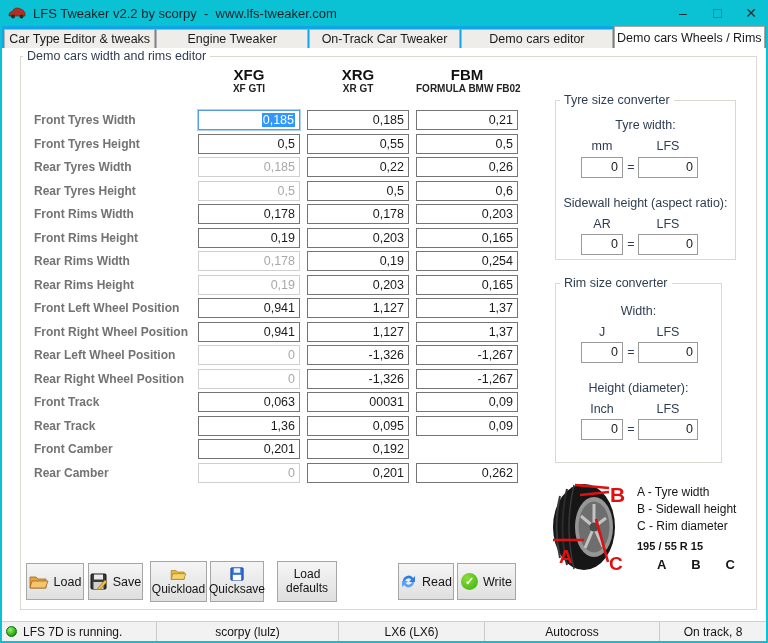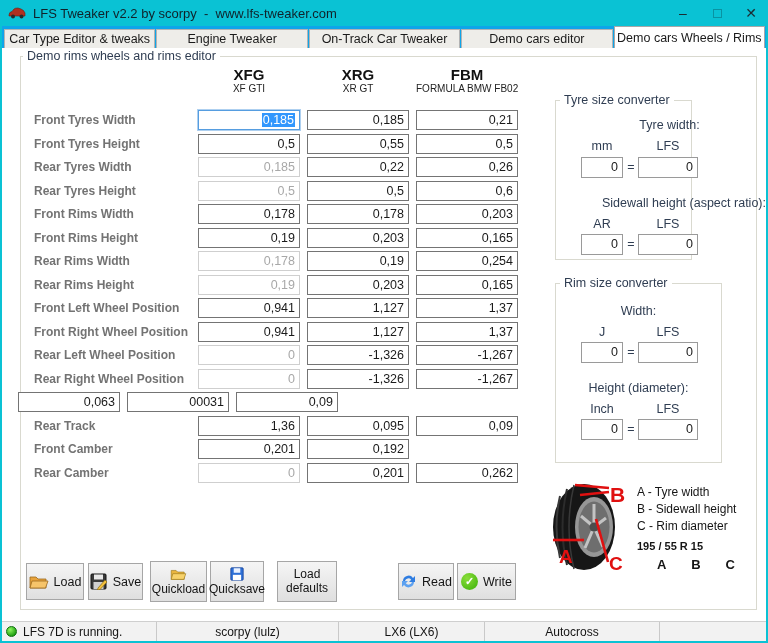--- a/index.html
+++ b/index.html
@@ -39,38 +39,38 @@
   .groupbox-title{ position:absolute; top:-8px; background:#fff; padding:0 4px; font-size:12.5px; color:#2f3d52; white-space:nowrap; }
 
   .main-box{ left:18px; top:8px; width:737px; height:554px; }
   .main-box > .groupbox-title{ left:2px; }
 
   
   .col-headers{ position:absolute; left:16px; top:18px; width:540px; display:flex; }
   .col-headers .spacer{ width:180px; }
   .col-head{ width:102px; margin-right:7px; text-align:center; }
   .col-head .code{ font-size:15px; font-weight:bold; color:#111; line-height:17px; }
-  .col-head .sub{ font-size:10px; color:#222; line-height:12px; white-space:nowrap; }
+  .col-head .sub{ font-size:10px; color:#222; line-height:12px; white-space:nowrap;font-weight:bold; }
 
   
   .grid{ position:absolute; left:16px; top:62px; width:540px; }
   .row{ display:flex; align-items:center; margin-bottom:3.5px; }
   .row.section-start{ margin-top:2px; }
   .row-label{ width:180px; padding-left:16px; font-size:12px; color:#737373; white-space:nowrap;font-weight:bold; }
   .field{
     width:102px; height:20px; margin-right:7px; border:1px solid #747474; background:#fff;
     font-size:12.5px; color:#1a1a1a; text-align:right; padding:2px 4px; line-height:14px;
     overflow:hidden; white-space:nowrap;
   }
   .field.disabled{ border-color:#cfcfcf; color:#a8a8a8; }
   .field.focused{ border:1px solid #569de0; outline:1px solid #aed0f0; outline-offset:0; }
   .field .sel{ background:#3297fd; color:#fff; padding:0 1px; }
 
   
-  .conv-tyre{ left:553px; top:52px; width:137px; height:160px;padding-left:46px; }
+  .conv-tyre{ left:553px; top:52px; width:181px; height:160px; }
   .conv-rim { left:553px; top:235px; width:167px; height:180px; }
   .conv-tyre > .groupbox-title, .conv-rim > .groupbox-title{ left:4px; }
   .conv-label{ position:absolute; width:100%; text-align:center; font-size:12.5px; color:#2f3d52; white-space:nowrap; }
   .unit{ position:absolute; font-size:12.5px; color:#2f3d52; text-align:center; }
   .unit.l{ left:25px; width:42px; }
   .unit.r{ left:82px; width:60px; }
   .conv-field{
     position:absolute; height:21px; border:1px solid #9a9a9a; background:#fff;
     font-size:12.5px; color:#1a1a1a; text-align:right; padding:2px 4px;
   }
@@ -141,21 +141,21 @@
     <div class="tab">Car Type Editor &amp; tweaks</div>
     <div class="tab">Engine Tweaker</div>
     <div class="tab">On-Track Car Tweaker</div>
     <div class="tab">Demo cars editor</div>
     <div class="tab active">Demo cars Wheels / Rims</div>
   </div>
 
   <div class="client">
 
     <div class="groupbox main-box">
-      <span class="groupbox-title">Demo rims wheels and rims editor</span>
+      <span class="groupbox-title">Demo cars width and rims editor</span>
     </div>
 
     <div class="col-headers">
       <div class="spacer"></div>
       <div class="col-head">
         <div class="code">XFG</div>
         <div class="sub">XF GTI</div>
       </div>
       <div class="col-head">
         <div class="code">XRG</div>
@@ -234,20 +234,21 @@
         <div class="field">-1,326</div>
         <div class="field">-1,267</div>
       </div>
         <div class="row">
         <div class="row-label">Rear Right Wheel Position</div>
         <div class="field disabled">0</div>
         <div class="field">-1,326</div>
         <div class="field">-1,267</div>
       </div>
         <div class="row section-start">
+        <div class="row-label">Front Track</div>
         <div class="field">0,063</div>
         <div class="field">00031</div>
         <div class="field">0,09</div>
       </div>
         <div class="row">
         <div class="row-label">Rear Track</div>
         <div class="field">1,36</div>
         <div class="field">0,095</div>
         <div class="field">0,09</div>
       </div>
@@ -387,16 +388,17 @@
     </div>
 
     <div class="statusbar">
       <div class="status-cell c1">
         <span class="led"></span>
         <span>LFS 7D is running.</span>
       </div>
       <div class="status-cell c2">scorpy (lulz)</div>
       <div class="status-cell c3">LX6 (LX6)</div>
       <div class="status-cell c4">Autocross</div>
+      <div class="status-cell c5">On track, 8</div>
     </div>
 
   </div>
 </div>
 
 </body></html>

